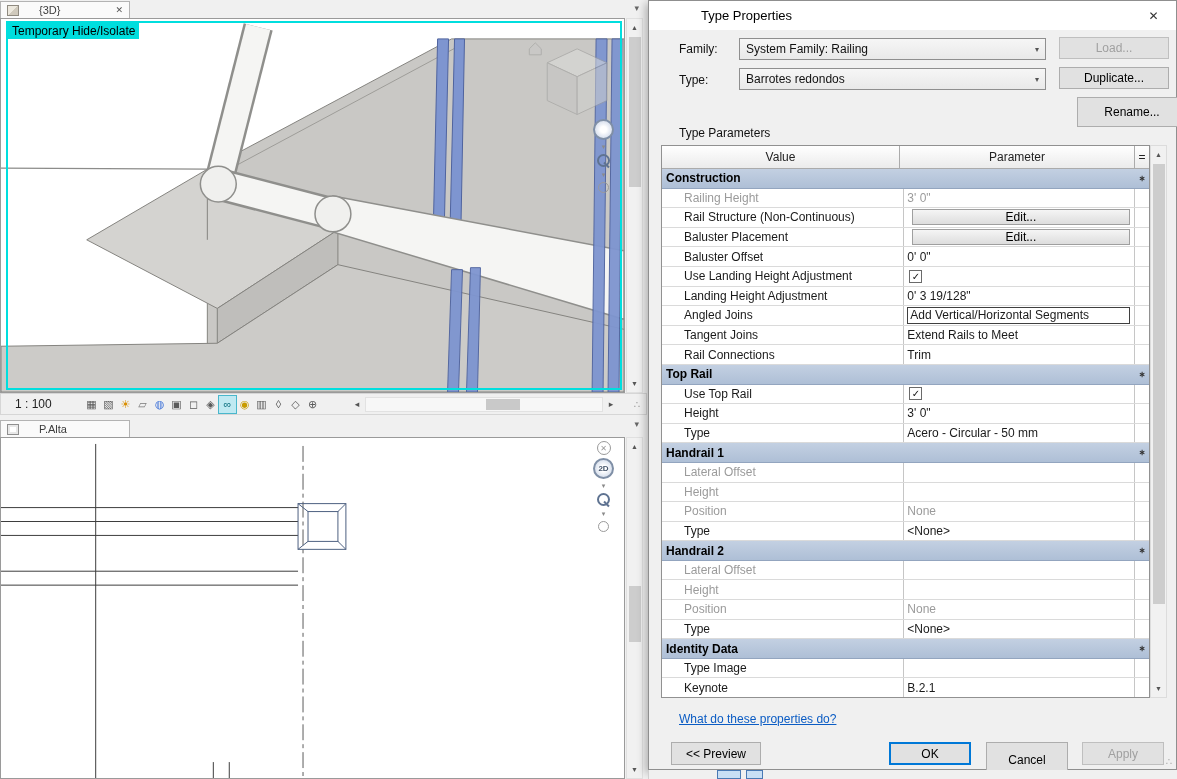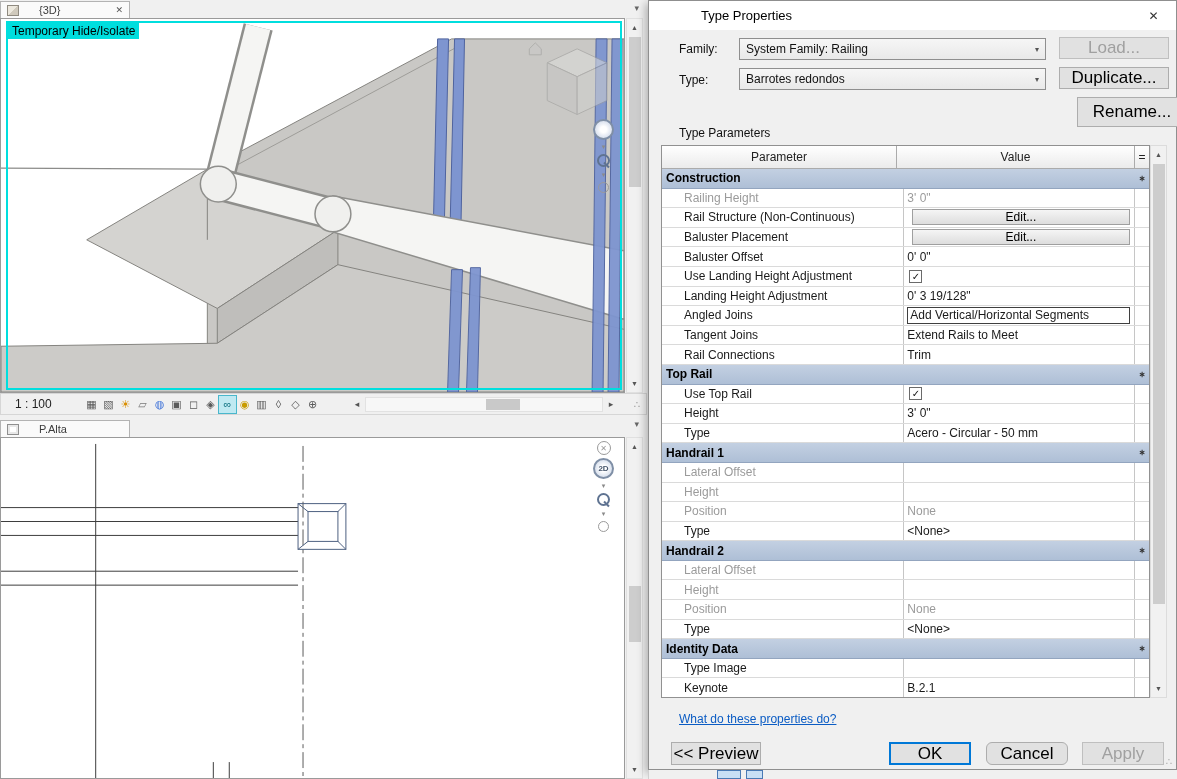--- a/index.html
+++ b/index.html
@@ -58,21 +58,21 @@
   .grip { margin-left:auto; margin-right:6px; color:#999; font-size:10px; }
 
   
   .dialog { position:absolute; left:648px; top:0; width:529px; height:770px; background:#f0f0f0; border:1px solid #8f8f8f; box-shadow:-3px 3px 8px rgba(0,0,0,0.25); }
   .dlg-title { height:29px; background:#ffffff; display:flex; align-items:center; }
   .dlg-title-text { margin-left:52px; font-size:13px; color:#000; }
   .dlg-close { margin-left:auto; width:45px; height:29px; display:flex; align-items:center; justify-content:center; font-size:12px; color:#333; }
   .flabel { position:absolute; left:30px; color:#111; }
   .combo { position:absolute; left:90px; width:307px; height:22px; background:linear-gradient(#f6f6f6,#e9e9e9); border:1px solid #8f8f8f; display:flex; align-items:center; padding:0 6px; color:#111; }
   .combo .arrow { margin-left:auto; font-size:8px; color:#555; }
-  .btn { position:absolute; background:#e1e1e1; border:1px solid #adadad; color:#000; font-size:17px; display:flex; align-items:center; justify-content:center; }
+  .btn { position:absolute; background:#e1e1e1; border:1px solid #adadad; color:#000; font-size:12px; display:flex; align-items:center; justify-content:center; }
   .btn.disabled { color:#a0a0a0; border-color:#bfbfbf; }
   .btn.default { border:2px solid #0078d7; }
   .tp-label { position:absolute; left:30px; top:125px; color:#111; }
 
   .ptable { position:absolute; left:12px; top:144px; width:489px; height:553px; background:#ffffff; border:1px solid #919191; overflow:hidden; }
   .ptable-header { display:flex; height:23px; background:linear-gradient(#ffffff,#ebebeb); border-bottom:1px solid #ababab; }
   .h-cell { display:flex; align-items:center; justify-content:center; font-size:12px; color:#222; }
   .h-param { width:235px; border-right:1px solid #ababab; }
   .h-value { width:238px; border-right:1px solid #ababab; }
   .h-eq { width:14px; }
@@ -259,22 +259,22 @@
       <span>Barrotes redondos</span>
       <span class="arrow">▾</span>
     </div>
     <button class="btn" style="left:410px; top:66px; width:110px; height:22px;">Duplicate...</button>
     <button class="btn" style="left:428px; top:96px; width:110px; height:30px;">Rename...</button>
 
     <span class="tp-label">Type Parameters</span>
 
     <div class="ptable">
       <div class="ptable-header">
+        <span class="h-cell h-value">Value</span>
         <span class="h-cell h-param">Parameter</span>
-        <span class="h-cell h-value">Value</span>
         <span class="h-cell h-eq">=</span>
       </div>
       <div>
           <div class="prow section">
             <div class="c-section">Construction</div>
             <div class="c-eq">∗</div>
           </div>
           <div class="prow">
             <div class="c-param gray">Railing Height</div>
             <div class="c-value">
@@ -451,21 +451,21 @@
     <div class="ptable-scroll">
       <div class="sb-up">▲</div>
       <div class="sb-thumb"></div>
       <div class="sb-down">▼</div>
     </div>
 
     <span class="help-link">What do these properties do?</span>
 
     <button class="btn" style="left:22px; top:741px; width:90px; height:23px;">&lt;&lt; Preview</button>
     <button class="btn default" style="left:240px; top:741px; width:82px; height:23px;">OK</button>
-    <button class="btn" style="left:337px; top:741px; width:82px; height:23px;border-radius:6px;">Cancel</button>
+    <button class="btn" style="left:337px; top:741px; width:82px; height:36px;">Cancel</button>
     <button class="btn disabled" style="left:433px; top:741px; width:82px; height:23px;">Apply</button>
     <span class="dlg-grip">∴</span>
   </div>
 
   <div class="status-frag">
     <span class="sb-blue1"></span>
     <span class="sb-blue2"></span>
   </div>
 
 </div>

